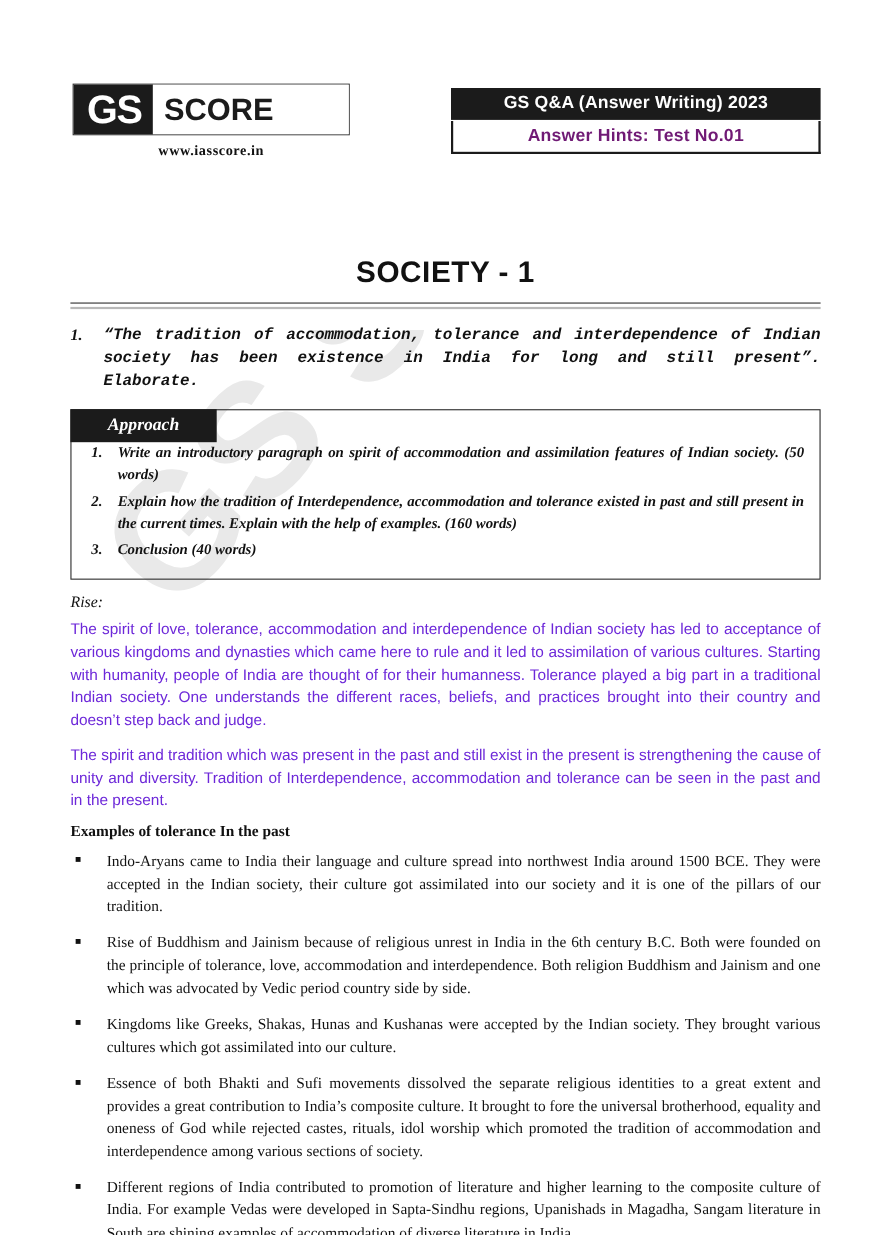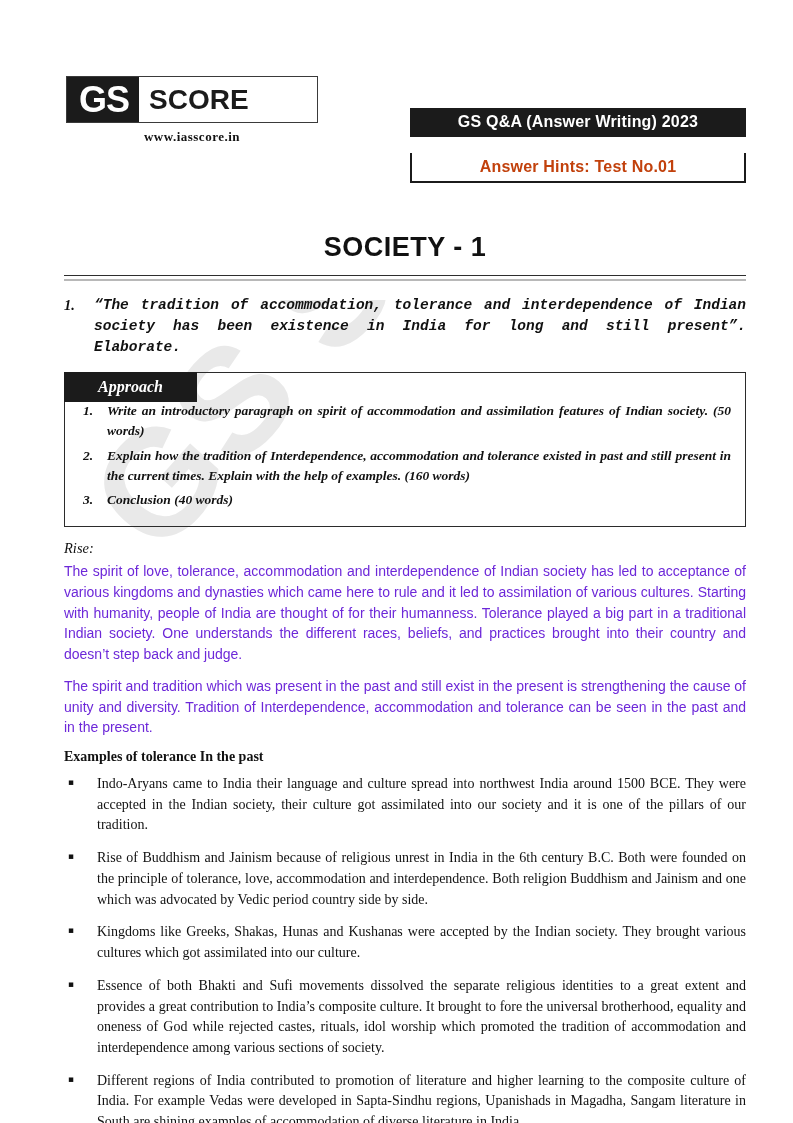--- a/index.html
+++ b/index.html
@@ -115,28 +115,27 @@
   .hdr-bar {
     background: #1b1b1b;
     color: #ffffff;
     font-family: "Liberation Sans", "DejaVu Sans", sans-serif;
     font-weight: bold;
     font-size: 16px;
     text-align: center;
     padding: 5px 4px 6px;
     letter-spacing: 0.2px;
     line-height: 1.1;
-    margin-top: 28px;
   }
   .hdr-sub {
     border: 2px solid #1b1b1b;
     border-top: none;
-    margin-top: 16px;
-    background: #ffffff;
-    color: #c2410c;
+    margin-top: 1px;
+    background: #ffffff;
+    color: #701a75;
     font-family: "Liberation Sans", "DejaVu Sans", sans-serif;
     font-weight: bold;
     font-size: 16px;
     text-align: center;
     padding: 5px 4px 6px;
     letter-spacing: 0.2px;
     line-height: 1.1;
     box-sizing: border-box;
   }
 

